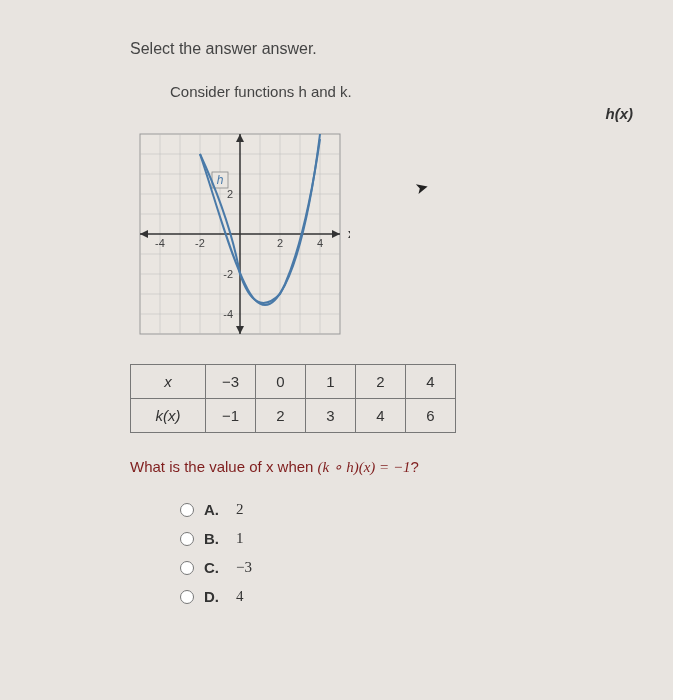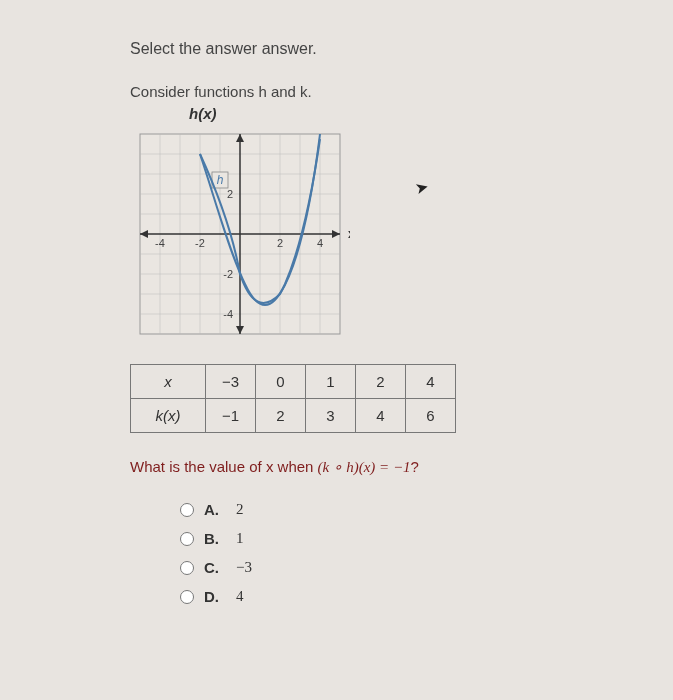--- a/index.html
+++ b/index.html
@@ -14,27 +14,28 @@
     }
     .instruction {
       font-size: 16px;
       margin-bottom: 25px;
       color: #444;
     }
     .context {
       font-size: 15px;
       margin-bottom: 5px;
       color: #444;
+      margin-left: 40px;
     }
     .graph-title {
       font-size: 15px;
       font-style: italic;
       font-weight: bold;
-      text-align: left;
-      margin-left: 59px;
+      text-align: right;
+      margin-left: 75px;
       margin-bottom: 2px;
       color: #333;
     }
     .graph-container {
       width: 220px;
       height: 220px;
       position: relative;
       margin-bottom: 20px;
     }
     .graph-svg {

